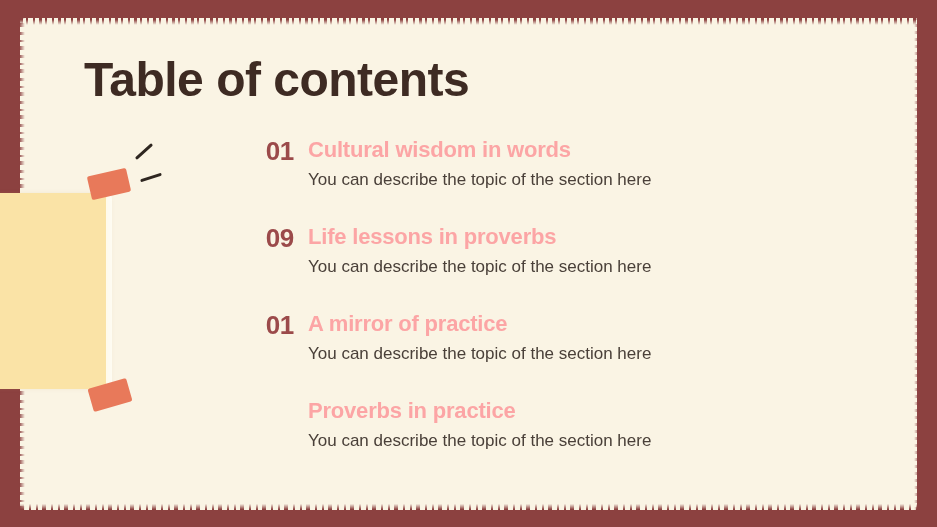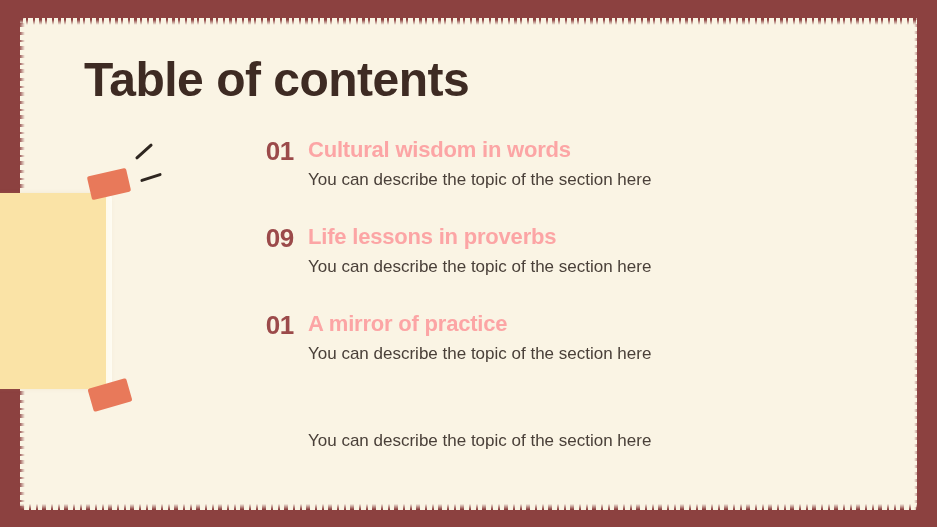--- a/index.html
+++ b/index.html
@@ -221,20 +221,21 @@
       <div class="toc-desc">You can describe the topic of the section here</div>
     </div>
 
     <div class="toc-item">
       <div class="toc-num">01</div>
       <div class="toc-heading">A mirror of practice</div>
       <div class="toc-desc">You can describe the topic of the section here</div>
     </div>
 
     <div class="toc-item">
+      <div class="toc-heading">Proverbs in practice</div>
       <div class="toc-desc">You can describe the topic of the section here</div>
     </div>
 
   </div>
 
   <div id="sticky-note"></div>
   <div class="tape" id="tape-top"></div>
   <div class="tape" id="tape-bottom"></div>
   <div class="dash" id="dash-upper"></div>
   <div class="dash" id="dash-lower"></div>

